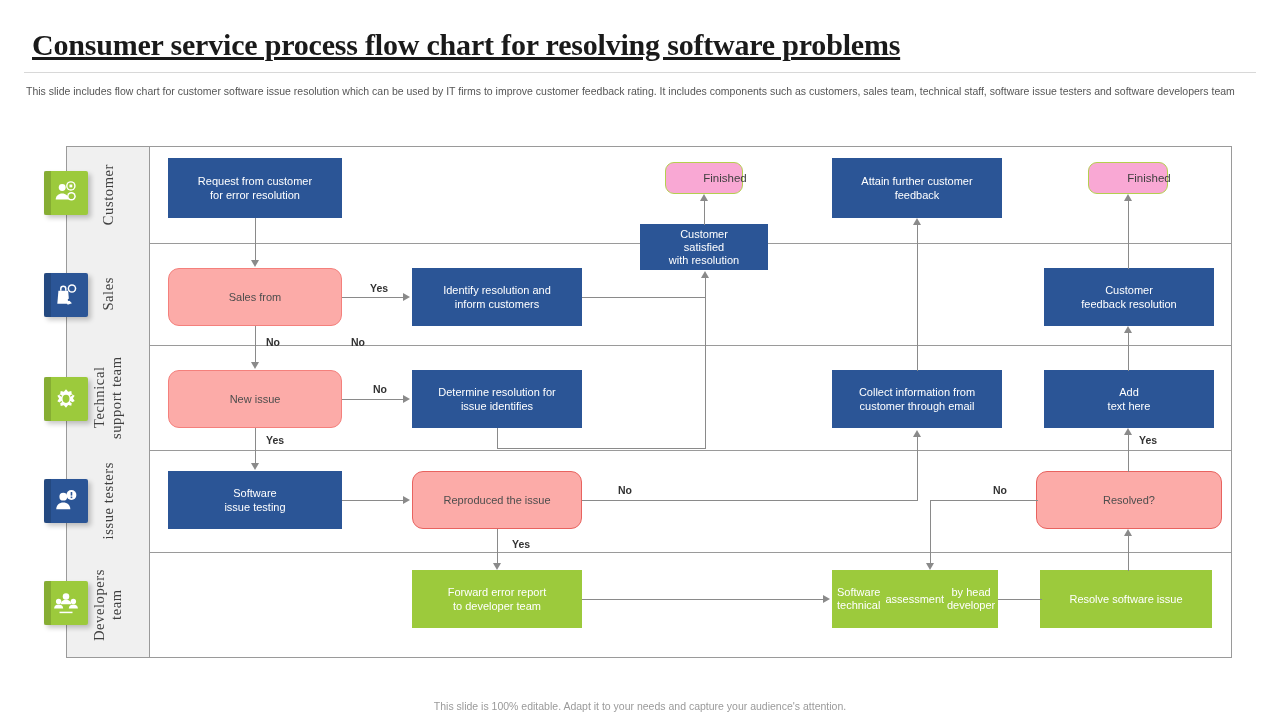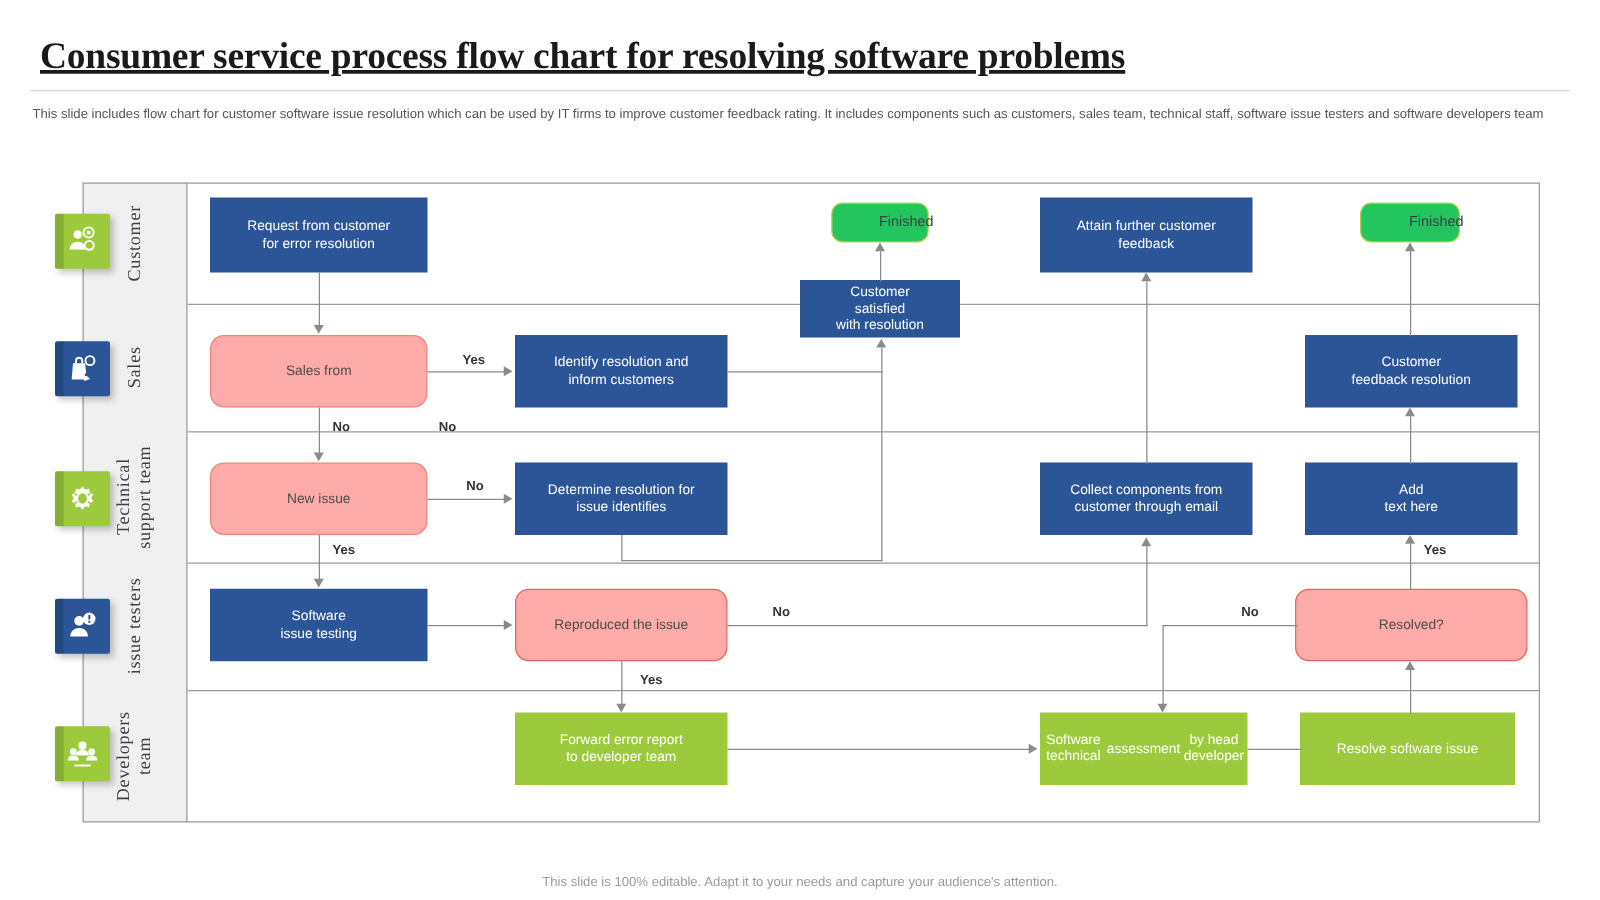--- a/index.html
+++ b/index.html
@@ -69,21 +69,21 @@
     display:flex;align-items:center;justify-content:center;text-align:center;
     font-size:11px;line-height:14.5px;
   }
   .node.blue{background:#2b5596;color:#ffffff;justify-content:center;}
   .node.green{background:#9cca3c;color:#ffffff;}
   .node.pink{
     background:#fcaba8;color:#4d4d4d;border:1.6px solid #e8635f;border-radius:11px;
   }
   .node.pink.soft{border-color:#f4807c;}
   .node.term{
-    background:#22c55e;color:#3f3f3f;border:1.6px solid #b4cf4f;border-radius:9px;
+    background:#f9a8d4;color:#3f3f3f;border:1.6px solid #b4cf4f;border-radius:9px;
     font-size:11.5px;
     padding-left:42px;
   }
 
   
   .ln{position:absolute;background:#8a8a8a;}
   .lnh{height:1px;}
   .lnv{width:1px;}
   .arw{position:absolute;width:0;height:0;}
   .arw.up{border-left:4px solid transparent;border-right:4px solid transparent;border-bottom:7px solid #8a8a8a;}
@@ -231,21 +231,21 @@
   <div class="node pink soft" style="left:168px;top:370px;width:174px;height:58px">
     <div>New issue</div>
   </div>
 
   <div class="node blue" style="left:412px;top:370px;width:170px;height:58px;flex-direction:column">
     <div>Determine resolution for</div>
     <div>issue identifies</div>
   </div>
 
   <div class="node blue" style="left:832px;top:370px;width:170px;height:58px;flex-direction:column">
-    <div>Collect components from</div>
+    <div>Collect information from</div>
     <div>customer through email</div>
   </div>
 
   <div class="node blue" style="left:1044px;top:370px;width:170px;height:58px;flex-direction:column">
     <div>Add</div>
     <div>text  here</div>
   </div>
 
   <div class="node pink" style="left:412px;top:471px;width:170px;height:58px">
     <div>Reproduced the issue</div>

